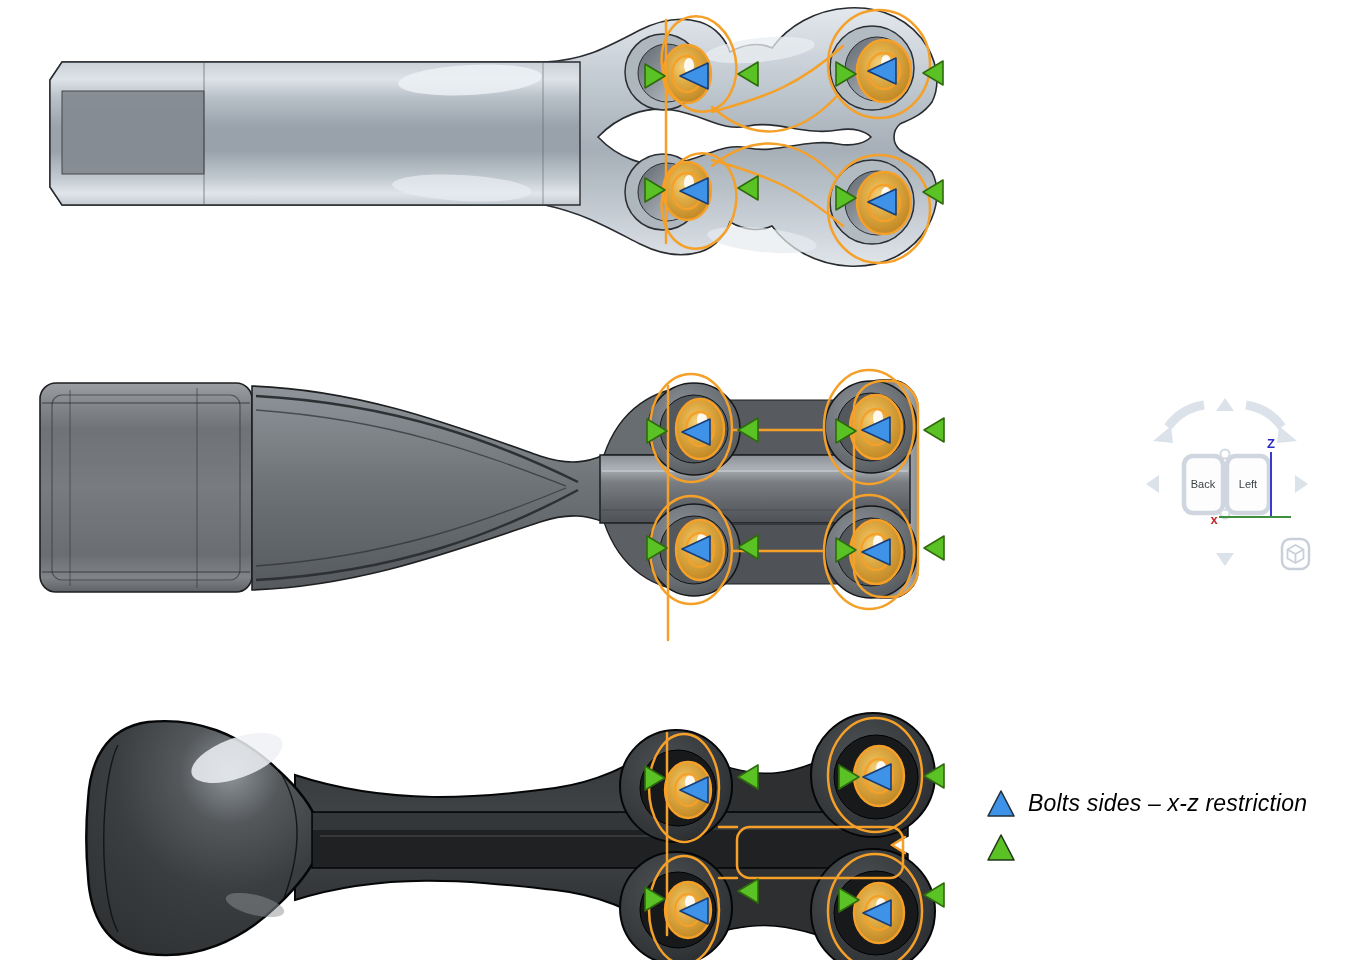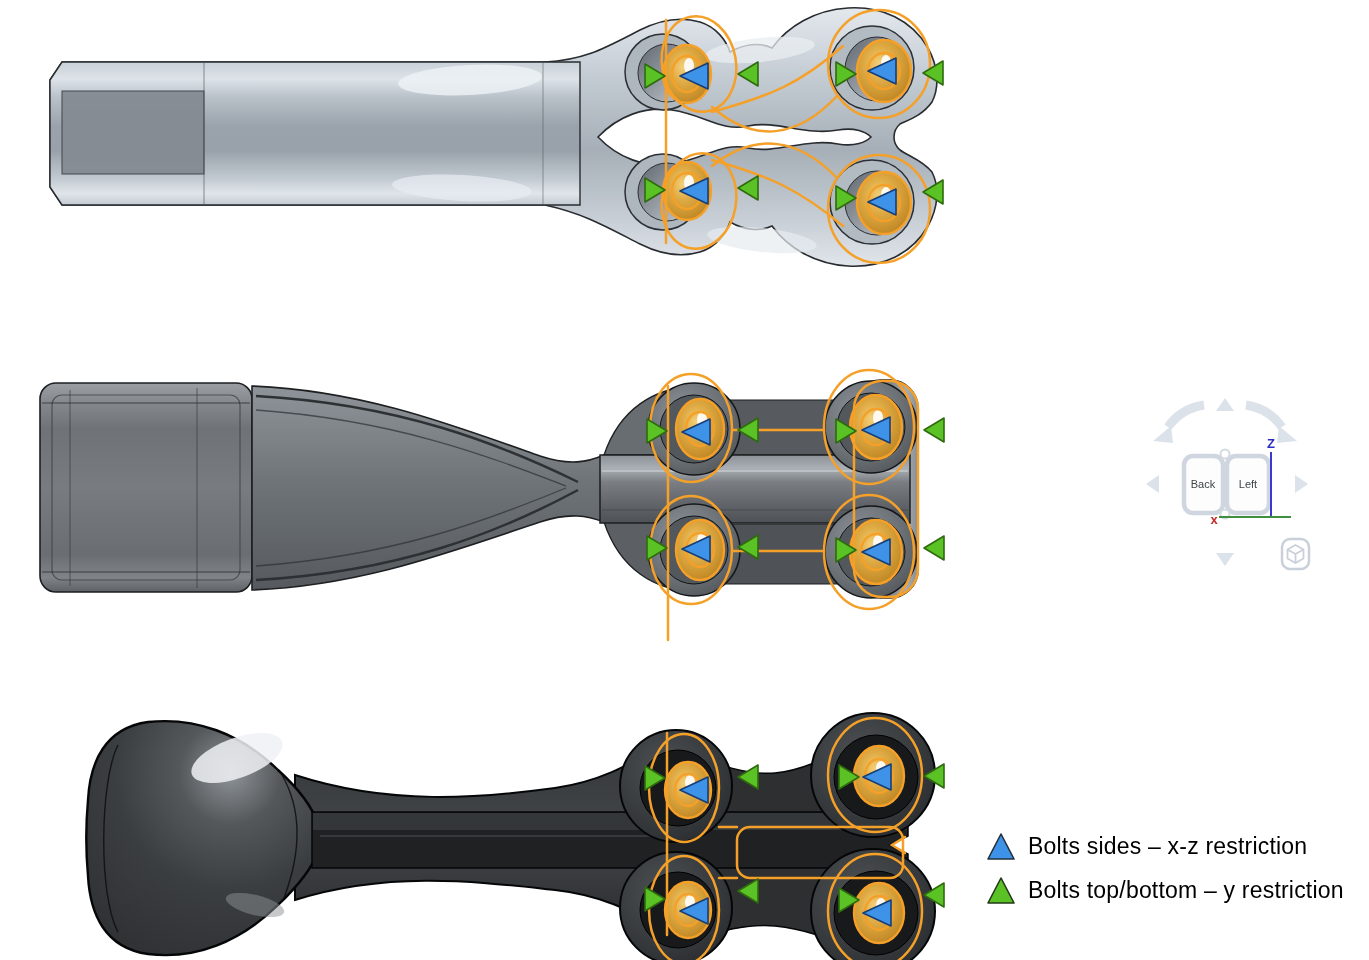--- a/index.html
+++ b/index.html
@@ -1,19 +1,19 @@
 <!DOCTYPE html>
 <html><head>
 <meta charset="utf-8">
 <style>
   html,body{margin:0;padding:0;background:#fff;}
   .stage{position:relative;width:1369px;height:960px;background:#ffffff;overflow:hidden;
          font-family:"Liberation Sans",sans-serif;}
   .stage svg.canvas{position:absolute;left:0;top:0;}
-  .legend{position:absolute;left:986px;top:831px;}
+  .legend{position:absolute;left:986px;top:788px;font-style:italic;}
   .legend-row{display:flex;align-items:center;margin-bottom:13px;}
   .legend-row svg{flex:0 0 auto;margin-right:12px;}
   .legend-label{font-size:23px;color:#000;white-space:nowrap;letter-spacing:0.2px;}
   .vc-face-label{font-size:11px;fill:#3e4347;}
   .axis-label{font-size:13px;font-weight:bold;}
 </style>
 </head>
 <body>
 
 <div class="stage">
@@ -357,17 +357,16 @@
   <div class="legend-row">
     <svg width="30" height="31">
       <polygon points="15,3 28,28 2,28" stroke="#22303c" stroke-width="1.6" stroke-linejoin="round" fill="#3E93E8"></polygon>
     </svg>
     <span class="legend-label">Bolts sides – x-z restriction</span>
   </div>
   <div class="legend-row">
     <svg width="30" height="31">
       <polygon points="15,3 28,28 2,28" stroke="#23381a" stroke-width="1.6" stroke-linejoin="round" fill="#5BC226"></polygon>
     </svg>
-    <span class="legend-label">Bolts top/bottom – y restriction</span>
   </div>
 </div>
 
 </div>
 
 </body></html>

